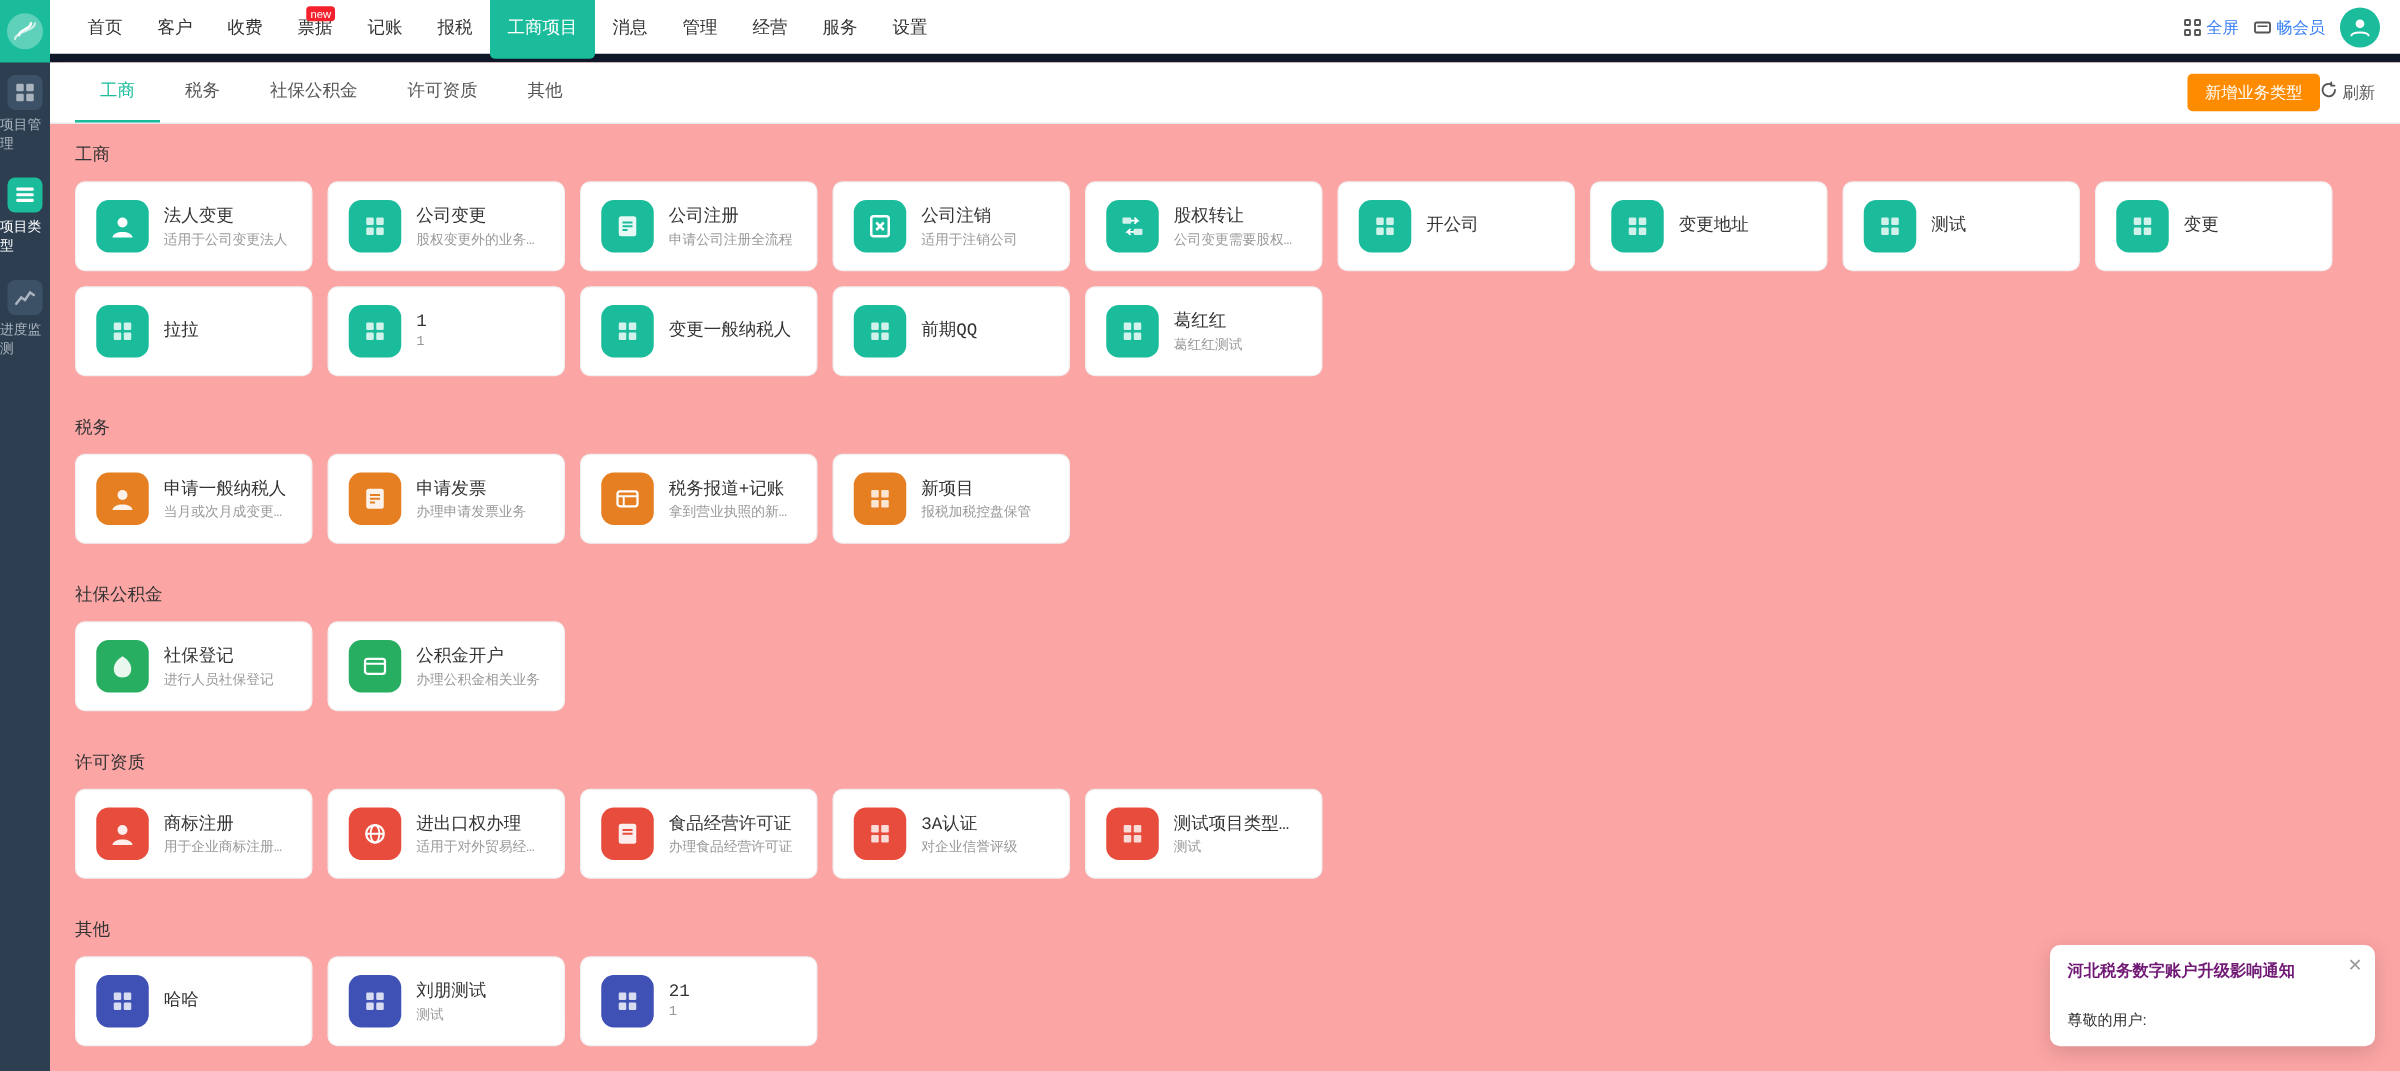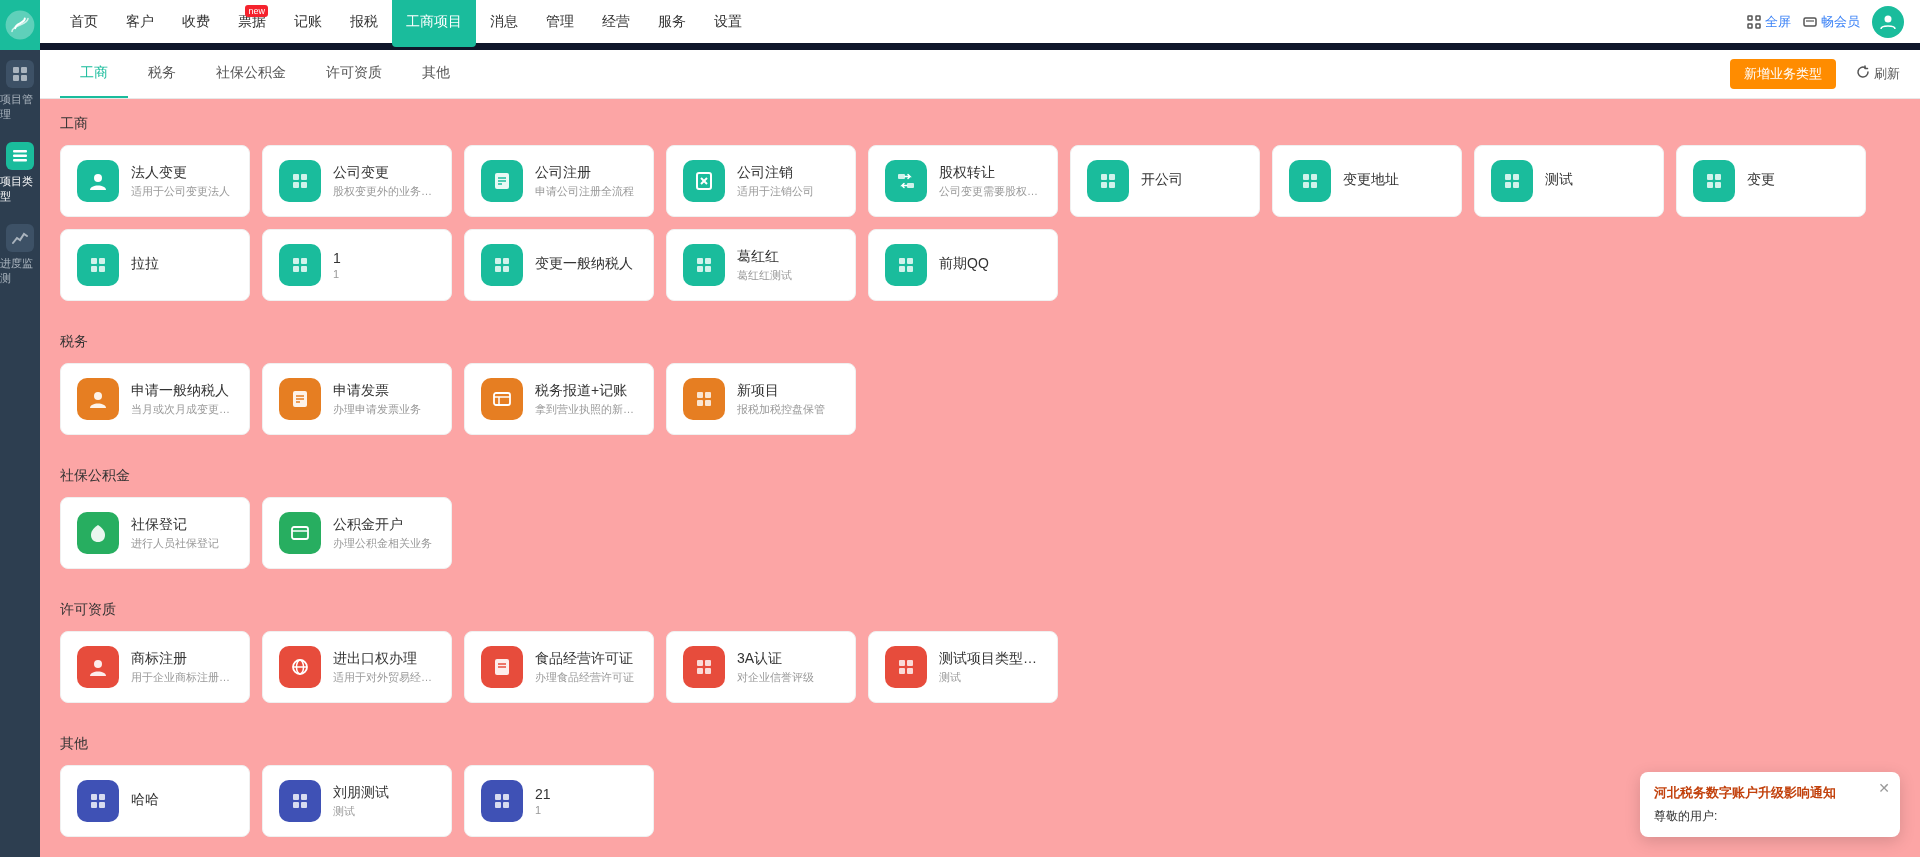--- a/index.html
+++ b/index.html
@@ -141,21 +141,21 @@
       border-bottom: 2px solid transparent;
     }
     .sub-tab.active {
       color: #1abc9c;
       border-bottom: 2px solid #1abc9c;
     }
     .sub-tabs-actions {
       margin-left: auto;
       display: flex;
       align-items: center;
-      gap: 20px;
+      gap: 0;
     }
     .btn-add-type {
       background: #ff8c00;
       color: #fff;
       border: none;
       padding: 6px 14px;
       border-radius: 4px;
       cursor: pointer;
       font-size: 13px;
     }
@@ -177,20 +177,21 @@
       font-size: 14px;
       color: #333;
       margin-bottom: 12px;
       font-weight: 500;
     }
     .cards-grid {
       display: flex;
       flex-wrap: wrap;
       gap: 12px;
       margin-bottom: 12px;
+      font-family: Liberation Mono, monospace;
     }
     .card {
       background: #fff;
       border-radius: 8px;
       padding: 14px 16px;
       display: flex;
       align-items: center;
       gap: 12px;
       width: 190px;
       cursor: pointer;
@@ -244,22 +245,22 @@
       position: absolute;
       top: 8px;
       right: 10px;
       cursor: pointer;
       color: #999;
       font-size: 14px;
     }
     .notification-title {
       font-size: 13px;
       font-weight: bold;
-      margin-bottom: 6px;
-      color: #c2410c;
+      margin-bottom: 22px;
+      color: #701a75;
     }
 
     
     .ic-teal { background: #1abc9c; }
     .ic-green { background: #27ae60; }
     .ic-orange { background: #e67e22; }
     .ic-red { background: #e74c3c; }
     .ic-indigo { background: #3f51b5; }
   </style>
 </head>
@@ -552,37 +553,37 @@
         <div class="card">
           <div class="card-icon ic-teal">
             <svg width="22" height="22" viewBox="0 0 22 22" fill="none">
                 <rect x="4" y="4" width="6" height="6" rx="1" fill="white" opacity="0.8"></rect>
                 <rect x="12" y="4" width="6" height="6" rx="1" fill="white" opacity="0.8"></rect>
                 <rect x="4" y="12" width="6" height="6" rx="1" fill="white" opacity="0.8"></rect>
                 <rect x="12" y="12" width="6" height="6" rx="1" fill="white" opacity="0.8"></rect>
               </svg>
           </div>
           <div class="card-info">
+            <div class="card-name">前期QQ</div>
+            <div class="card-desc"></div>
+          </div>
+        </div>
+
+        <div class="card">
+          <div class="card-icon ic-teal">
+            <svg width="22" height="22" viewBox="0 0 22 22" fill="none">
+                <rect x="4" y="4" width="6" height="6" rx="1" fill="white" opacity="0.8"></rect>
+                <rect x="12" y="4" width="6" height="6" rx="1" fill="white" opacity="0.8"></rect>
+                <rect x="4" y="12" width="6" height="6" rx="1" fill="white" opacity="0.8"></rect>
+                <rect x="12" y="12" width="6" height="6" rx="1" fill="white" opacity="0.8"></rect>
+              </svg>
+          </div>
+          <div class="card-info">
             <div class="card-name">葛红红</div>
             <div class="card-desc">葛红红测试</div>
-          </div>
-        </div>
-
-        <div class="card">
-          <div class="card-icon ic-teal">
-            <svg width="22" height="22" viewBox="0 0 22 22" fill="none">
-                <rect x="4" y="4" width="6" height="6" rx="1" fill="white" opacity="0.8"></rect>
-                <rect x="12" y="4" width="6" height="6" rx="1" fill="white" opacity="0.8"></rect>
-                <rect x="4" y="12" width="6" height="6" rx="1" fill="white" opacity="0.8"></rect>
-                <rect x="12" y="12" width="6" height="6" rx="1" fill="white" opacity="0.8"></rect>
-              </svg>
-          </div>
-          <div class="card-info">
-            <div class="card-name">前期QQ</div>
-            <div class="card-desc"></div>
           </div>
         </div>
 
       </div>
     </div>
 
     <div class="section">
       <div class="section-title">税务</div>
       <div class="cards-grid">
 

